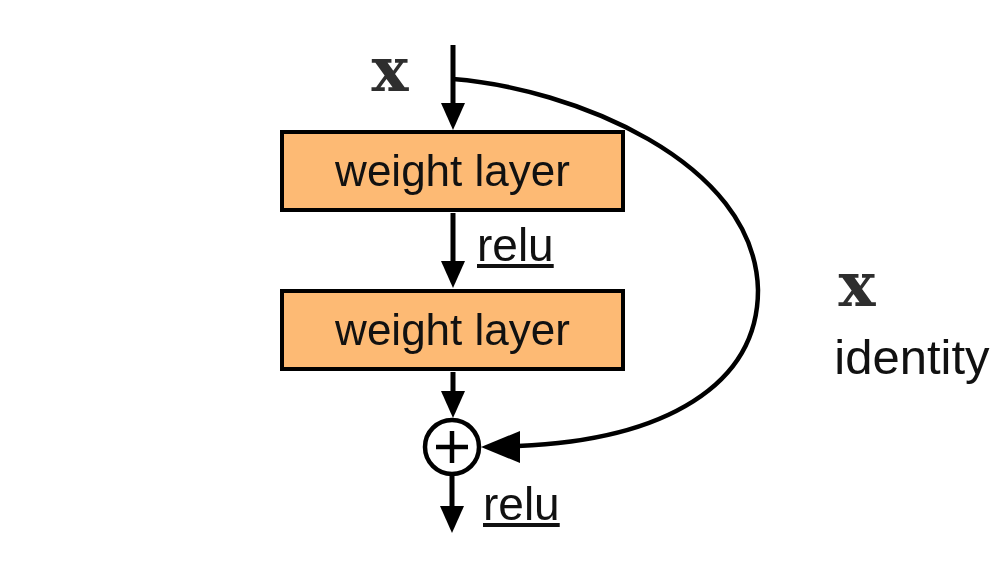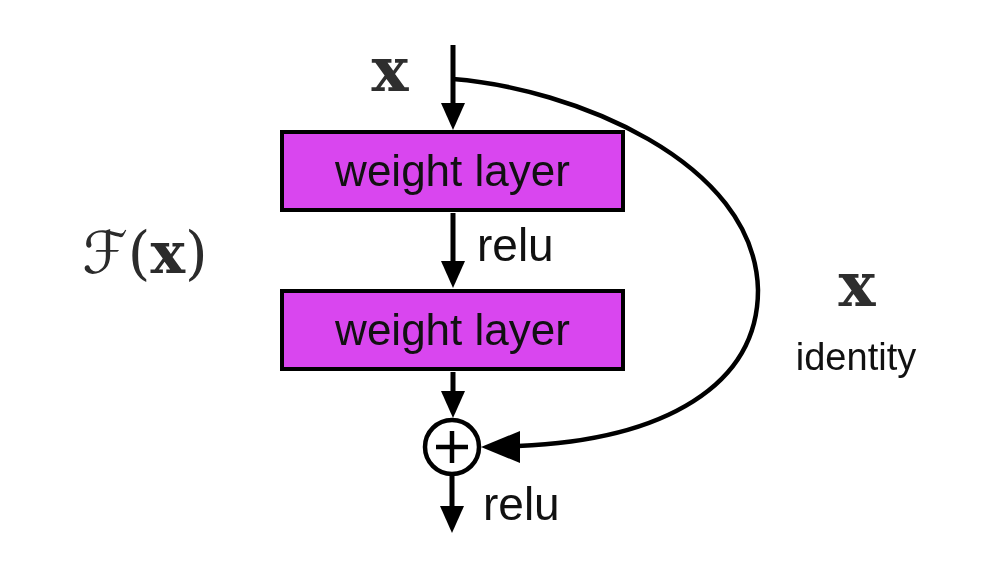--- a/index.html
+++ b/index.html
@@ -16,44 +16,44 @@
 
   .label{position:absolute;color:#1a1a1a;white-space:nowrap;}
   .centered{transform:translate(-50%,-50%);}
   .vcentered{transform:translateY(-50%);}
 
   .weight-box{
     position:absolute;
     left:280px;width:345px;height:82px;
     box-sizing:border-box;
     border:4px solid #000;
-    background:#d946ef;
+    background:#fdba74;
     display:flex;align-items:center;justify-content:center;
     font-size:44px;color:#111;
   }
   #weight-box-1{top:130px;}
   #weight-box-2{top:289px;}
 
-  .relu-label{font-size:46px;color:#111;}
+  .relu-label{font-size:46px;color:#111;text-decoration:underline;}
   #relu-mid{left:477px;top:245px;}
   #relu-out{left:483px;top:504px;}
 
   .math{font-family:"DejaVu Serif","DejaVu Sans",serif;color:#2b2b2b;}
   .math-x{font-family:"DejaVu Serif","DejaVu Sans",serif;font-weight:bold;font-size:62px;color:#2e2e2e;line-height:1;}
   #input-x{left:390px;top:70px;}
   #skip-x{left:857px;top:285px;}
 
   .expr{font-size:58px;line-height:1;}
   #residual-expr{left:145px;top:253px;}
   #output-expr{left:257px;top:462px;}
   .cal-f{font-family:"DejaVu Sans","DejaVu Serif",serif;font-style:normal;}
   .expr .bold-x{font-weight:bold;}
   .expr .plus{margin:0 13px;}
 
-  #identity-label{left:856px;top:357px;font-size:38px;color:#111;}
+  #identity-label{left:912px;top:357px;font-size:49px;color:#111;}
 </style>
 </head>
 <body>
 
 <div id="canvas">
 
   <svg id="wires" viewBox="0 0 1000 568" xmlns="http://www.w3.org/2000/svg">
 
     <path class="stroke" stroke-width="5" d="M453 45 L453 107"></path>
     <polygon class="fillhead" points="453,130 441,103 465,103"></polygon>
@@ -80,23 +80,20 @@
   <div class="weight-box" id="weight-box-1">
     <span>weight layer</span>
   </div>
 
   <div class="label vcentered relu-label" id="relu-mid">relu</div>
 
   <div class="weight-box" id="weight-box-2">
     <span>weight layer</span>
   </div>
 
-  <div class="label centered math expr" id="residual-expr">
-    <span class="cal-f">ℱ</span><span>(</span><span class="bold-x">x</span><span>)</span>
-  </div>
 
 
   <div class="label centered math-x" id="skip-x">x</div>
   <div class="label centered" id="identity-label">identity</div>
 
   <div class="label vcentered relu-label" id="relu-out">relu</div>
 
 </div>
 
 </body></html>

